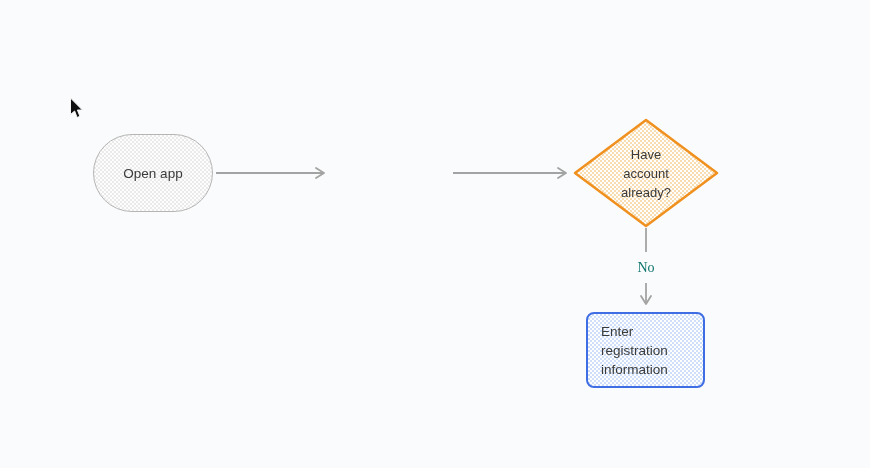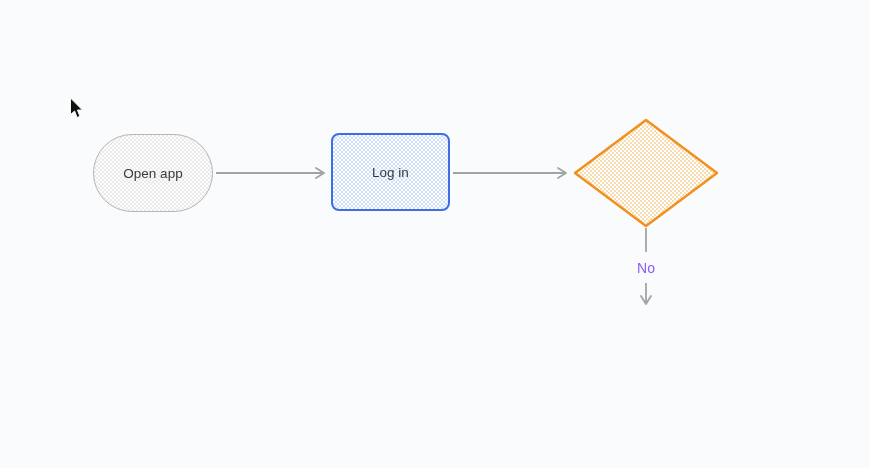--- a/index.html
+++ b/index.html
@@ -81,24 +81,25 @@
     font-size: 13px;
     line-height: 19px;
     z-index: 2;
   }
   .edge-label {
     position: absolute;
     left: 616px;
     top: 258px;
     width: 60px;
     text-align: center;
-    color: #8b5cf6;
+    color: #0f766e;
     font-size: 14px;
     line-height: 20px;
     z-index: 2;
+    font-family: Liberation Serif, serif;
   }
   .cursor {
     position: absolute;
     left: 69px;
     top: 97px;
     width: 15px;
     height: 23px;
     z-index: 10;
     pointer-events: none;
   }
@@ -135,25 +136,26 @@
 
     <g>
       <polygon points="575,173 646,120 717,173 646,226" fill="url(#checkOrange)" stroke="#f0911f" stroke-width="2.5" stroke-linejoin="round"></polygon>
     </g>
   </svg>
 
   <div class="node node-terminator fill-gray">
     <span>Open app</span>
   </div>
 
-  <div class="node node-login fill-blue">
-    <span>Log in</span>
+
+  <div class="node node-registration fill-blue">
+    <span>Enter registration information</span>
   </div>
 
-
+  <div class="diamond-label">Have account already?</div>
 
   <div class="edge-label">No</div>
 
   <svg class="cursor" viewBox="0 0 15 23" xmlns="http://www.w3.org/2000/svg">
     <path d="M1.5,1 L1.5,17.5 L5.6,14 L8.1,20.5 L10.9,19.3 L8.4,13 L13.4,13 Z" fill="#101010" stroke="#f5f5f5" stroke-width="1"></path>
   </svg>
 
 </div>
 
 </body></html>

